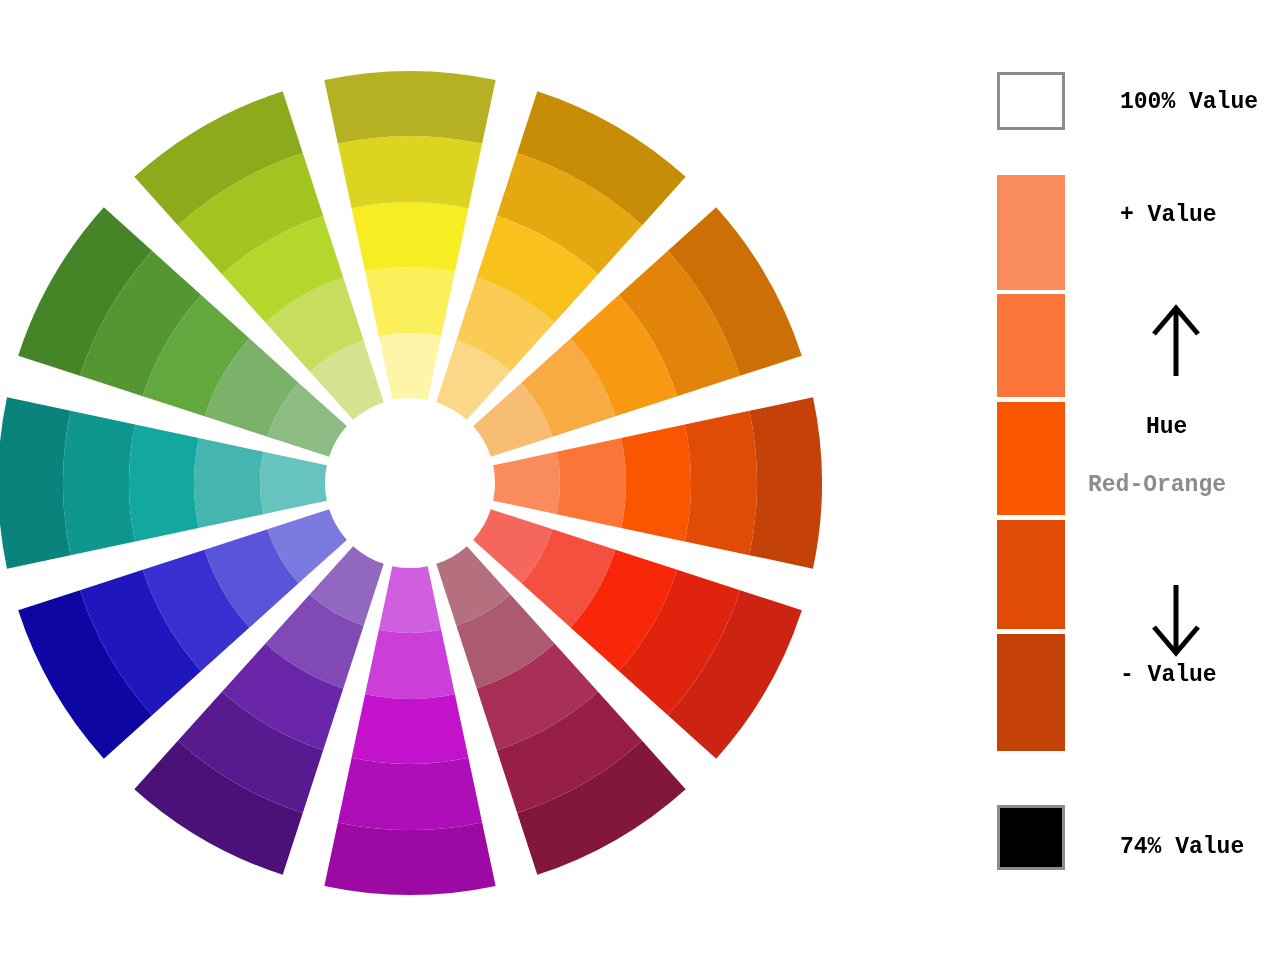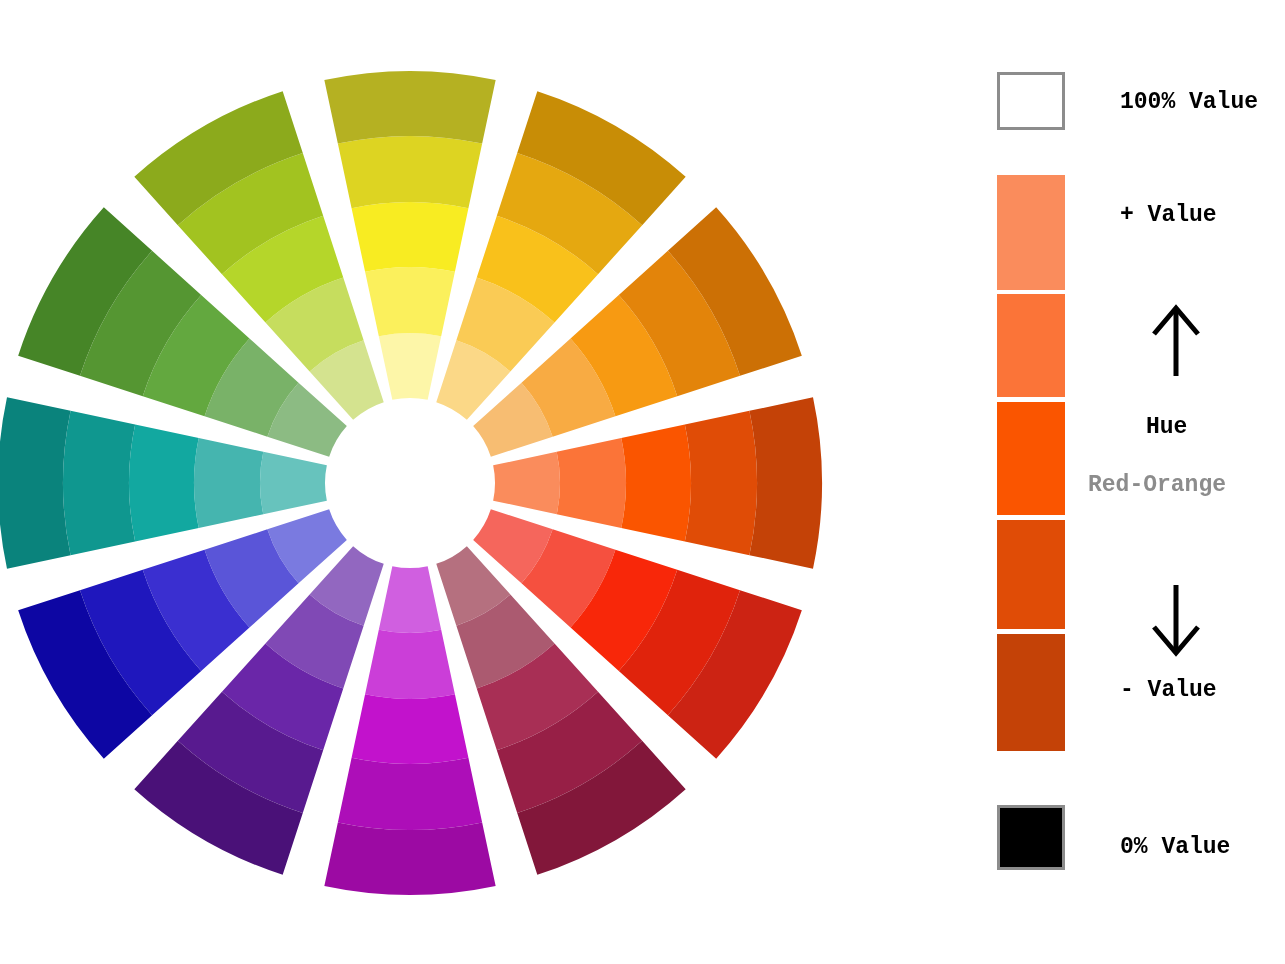--- a/index.html
+++ b/index.html
@@ -197,19 +197,19 @@
     </svg>
 
     <div class="legend-label" style="top:416px;left:186px;">Hue</div>
     <div class="legend-label sub" style="top:474px;left:128px;">Red-Orange</div>
 
     <svg class="arrow" style="top:583px;" viewBox="0 0 60 76" xmlns="http://www.w3.org/2000/svg">
       <line x1="30" y1="2" x2="30" y2="66" stroke="#000000" stroke-width="5"></line>
       <polyline points="8,44 30,70 52,44" fill="none" stroke="#000000" stroke-width="5" stroke-linecap="butt" stroke-linejoin="miter"></polyline>
     </svg>
 
-    <div class="legend-label" style="top:679px;">- Value</div>
+    <div class="legend-label" style="top:664px;">- Value</div>
 
     <div class="swatch outlined" id="sw-black" style="top: 805px; height: 65px; background: rgb(0, 0, 0); border-color: rgb(140, 140, 140);"></div>
-    <div class="legend-label" style="top:836px;">0% Value</div>
+    <div class="legend-label" style="top:836px;">74% Value</div>
 
   </div>
 </div>
 
 </body></html>

